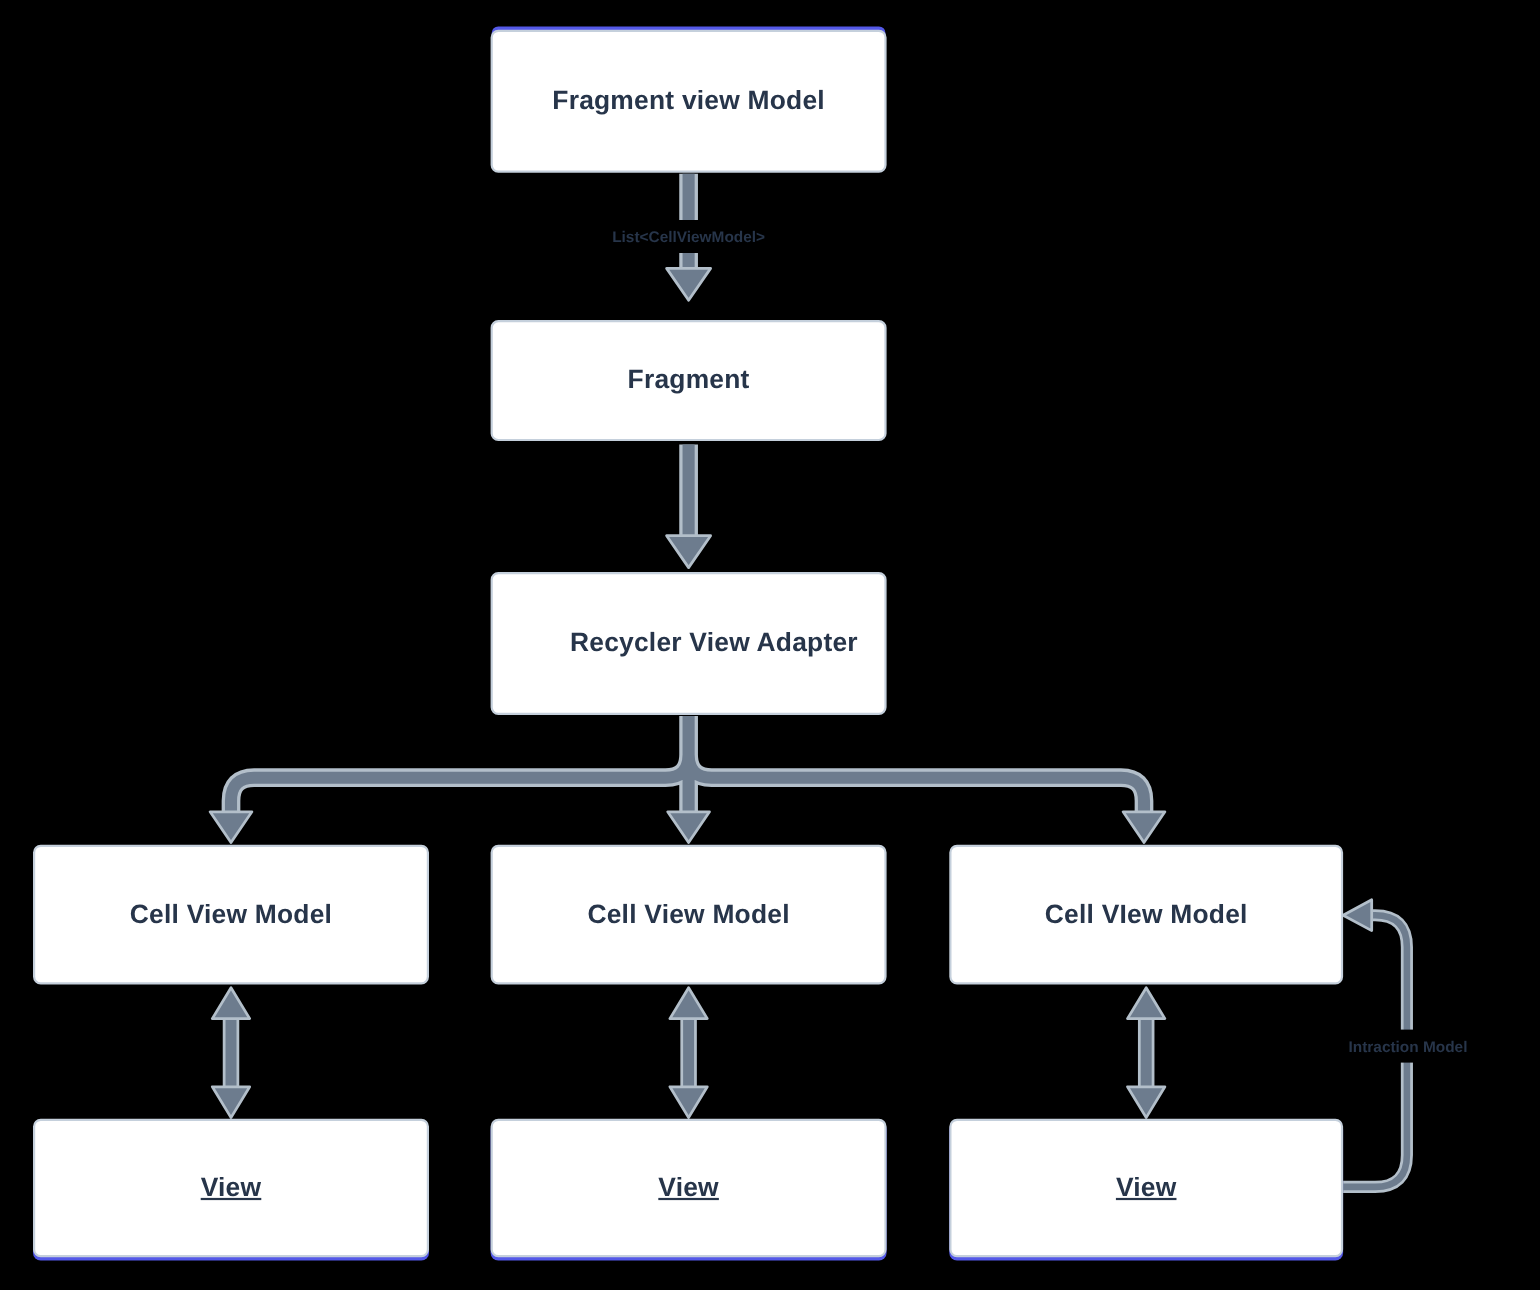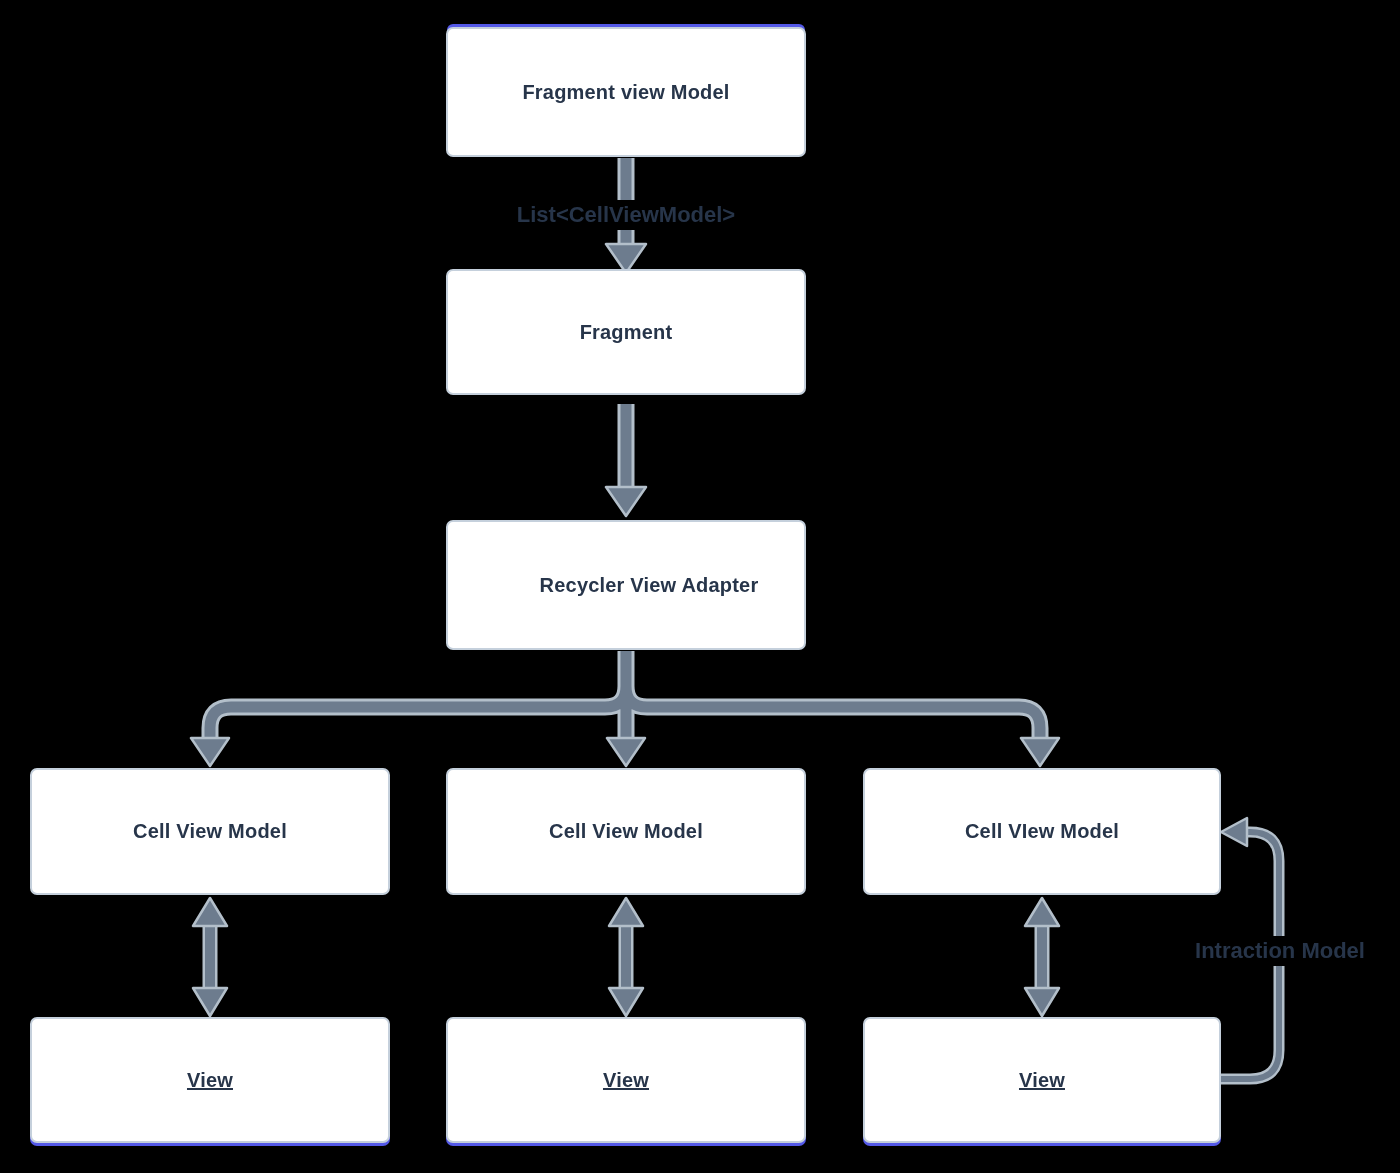--- a/index.html
+++ b/index.html
@@ -26,38 +26,38 @@
   .b-core{stroke-width:10;}
   .l-out{stroke-width:11;}
   .l-core{stroke-width:6;}
   .ah{fill:var(--arrow-core);stroke:var(--arrow-outline);stroke-width:2.5;stroke-linejoin:round;}
   .node{
     position:absolute;box-sizing:border-box;
     background:var(--box-fill);
     border:2px solid var(--box-border);
     border-radius:7px;
     display:flex;align-items:center;justify-content:center;
-    color:var(--text);font-size:20px;font-weight:bold;letter-spacing:0.2px;
+    color:var(--text);font-size:24px;font-weight:bold;letter-spacing:0.2px;
     z-index:2;
   }
   .node-top-accent{box-shadow:0 -4px 0 -1px var(--blue-edge);}
   .node-bottom-accent{box-shadow:0 3px 0 0 var(--blue-edge);text-decoration:underline;}
   #n1{left:446px;top:27px;width:360px;height:130px;}
-  #n2{left:446px;top:269px;width:360px;height:126px;}
+  #n2{left:446px;top:291px;width:360px;height:110px;}
   #n3{left:446px;top:520px;width:360px;height:130px;padding-left:46px;}
   #c1{left:30px;top:768px;width:360px;height:127px;}
   #c2{left:446px;top:768px;width:360px;height:127px;}
   #c3{left:863px;top:768px;width:358px;height:127px;}
   #v1{left:30px;top:1017px;width:360px;height:126px;}
   #v2{left:446px;top:1017px;width:360px;height:126px;}
   #v3{left:863px;top:1017px;width:358px;height:126px;}
   .edge-label{
     position:absolute;z-index:3;
     background:var(--background);
-    color:var(--text);font-size:22px;font-weight:bold;
+    color:var(--text);font-size:14px;font-weight:bold;
     text-align:center;line-height:30px;
   }
   #lbl-list{left:496px;top:200px;width:260px;height:30px;}
   #lbl-events{left:1170px;top:936px;width:220px;height:30px;}
 </style>
 </head>
 <body>
 
 <div id="canvas">
 

